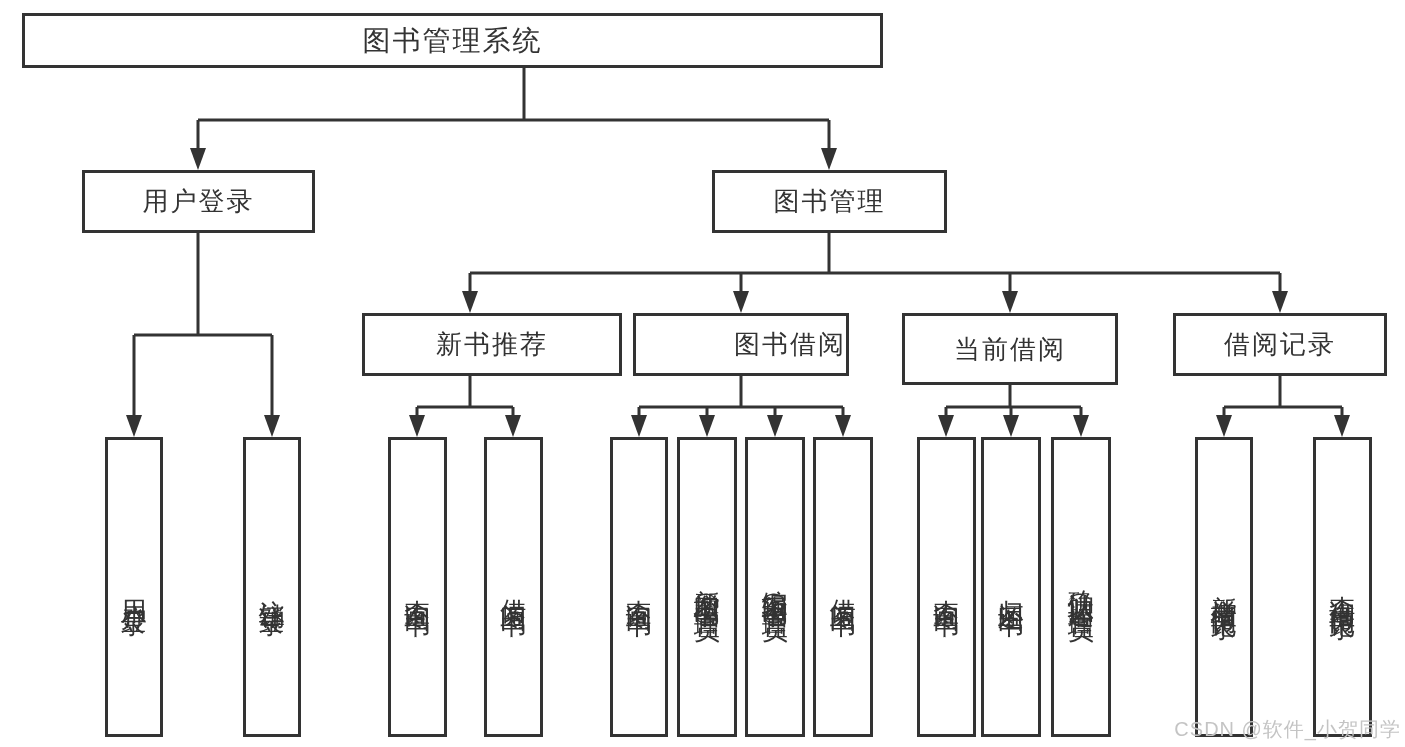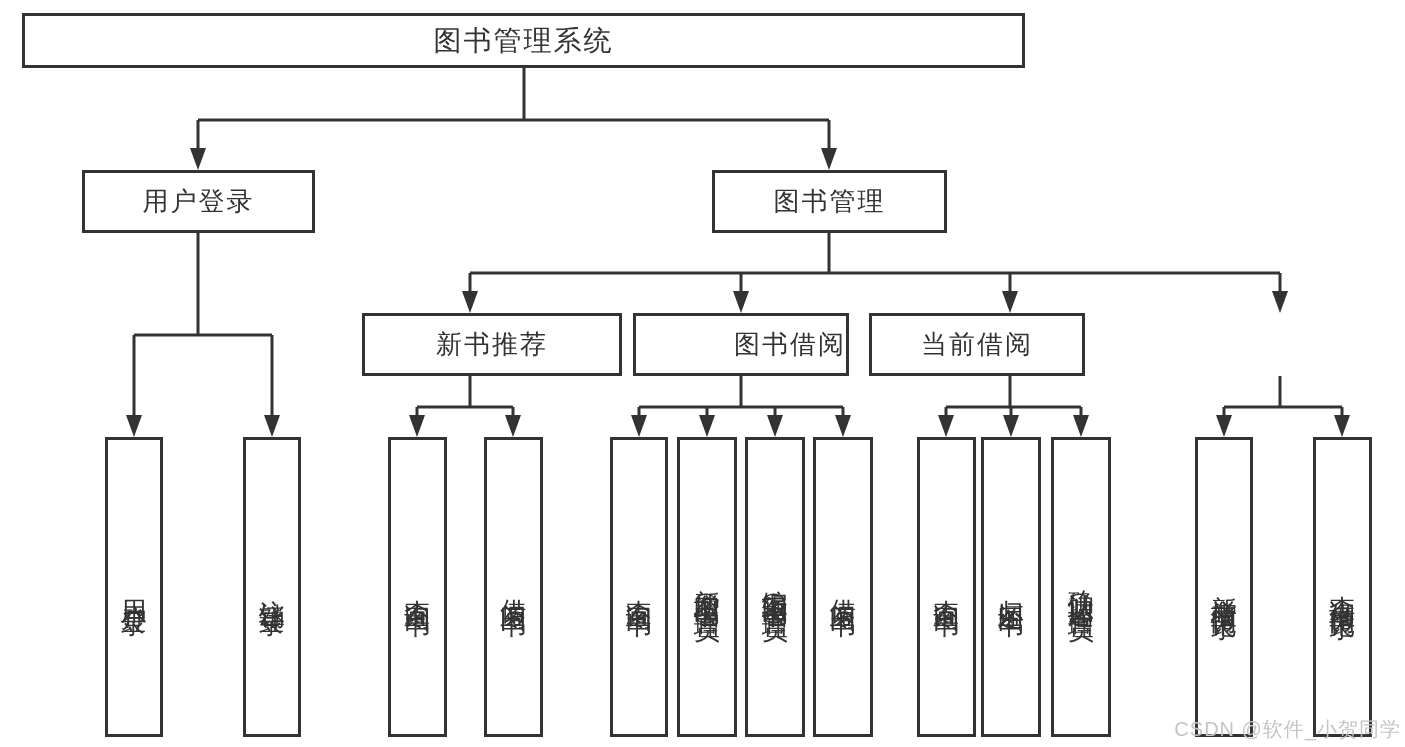--- a/index.html
+++ b/index.html
@@ -91,39 +91,42 @@
       <polygon points="775,437 767,415 783,415"></polygon>
       <polygon points="843,437 835,415 851,415"></polygon>
       <polygon points="946,437 938,415 954,415"></polygon>
       <polygon points="1011,437 1003,415 1019,415"></polygon>
       <polygon points="1081,437 1073,415 1089,415"></polygon>
       <polygon points="1224,437 1216,415 1232,415"></polygon>
       <polygon points="1342,437 1334,415 1350,415"></polygon>
     </g>
   </svg>
 
-  <div class="box hbox root-box" style="left:22px; top:13px; width:1003px; height:55px;">
+  <div class="box hbox root-box" style="left:22px; top:13px; width:861px; height:55px;">
     <span class="lbl">图书管理系统</span>
   </div>
 
   <div class="box hbox" style="left:82px; top:170px; width:233px; height:63px;">
     <span class="lbl">用户登录</span>
   </div>
   <div class="box hbox" style="left:712px; top:170px; width:235px; height:63px;">
     <span class="lbl">图书管理</span>
   </div>
 
   <div class="box hbox" style="left:362px; top:313px; width:260px; height:63px;">
     <span class="lbl">新书推荐</span>
   </div>
   <div class="box hbox" style="left:633px; top:313px; width:216px; height:63px;justify-content:flex-end;">
     <span class="lbl">图书借阅</span>
   </div>
-  <div class="box hbox" style="left:869px; top:313px; width:216px; height:63px;">
+  <div class="box hbox" style="left:902px; top:313px; width:216px; height:72px;">
     <span class="lbl">当前借阅</span>
+  </div>
+  <div class="box hbox" style="left:1173px; top:313px; width:214px; height:63px;">
+    <span class="lbl">借阅记录</span>
   </div>
 
   <div class="box vbox" style="left:105px; top:437px; width:58px; height:300px;">
     <span class="lbl">用户登录</span>
   </div>
   <div class="box vbox" style="left:243px; top:437px; width:58px; height:300px;">
     <span class="lbl">注销登录</span>
   </div>
 
   <div class="box vbox" style="left:388px; top:437px; width:59px; height:300px;">

